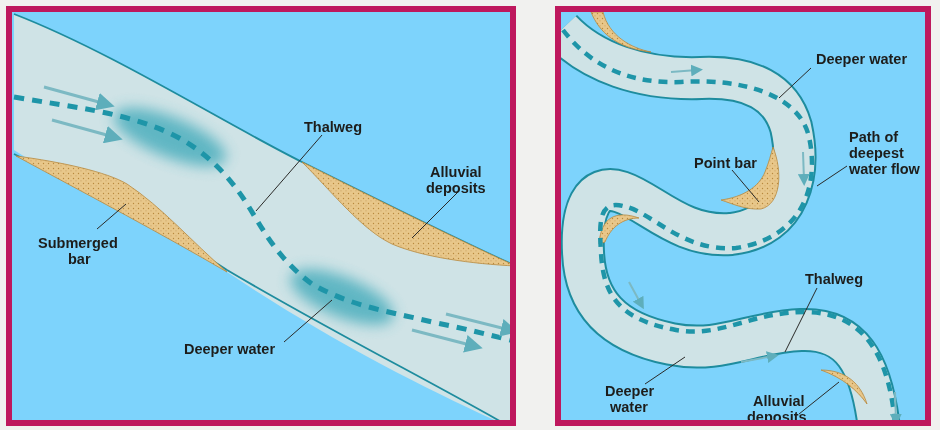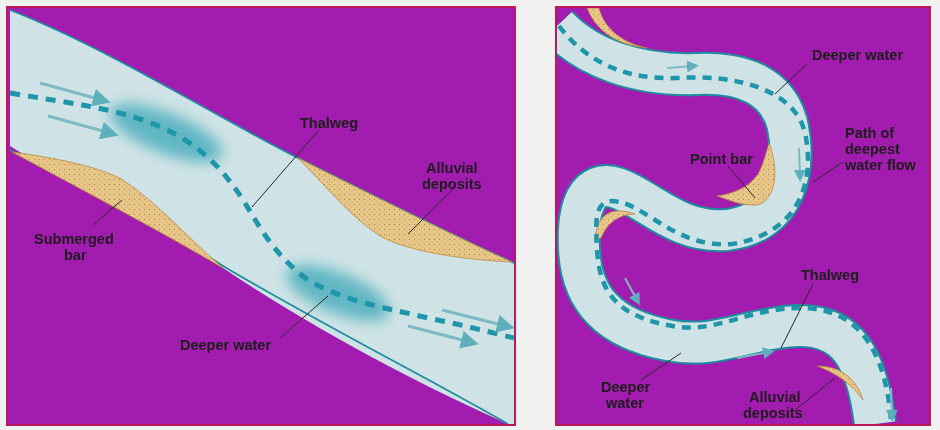--- a/index.html
+++ b/index.html
@@ -1,17 +1,17 @@
 <!DOCTYPE html>
 <html><head>
   <meta charset="utf-8">
   <style>
     html, body { margin: 0; padding: 0; background: #f1f1ef; }
     body { width: 940px; height: 430px; position: relative; overflow: hidden; font-family: "Liberation Sans", sans-serif; }
-    .panel { position: absolute; top: 6px; box-sizing: border-box; border: 2px solid #be185d; background: #a21caf; overflow: hidden; }
+    .panel { position: absolute; top: 6px; box-sizing: border-box; border: 6px solid #be185d; background: #7dd3fc; overflow: hidden; }
     #panel-left { left: 6px; width: 510px; height: 420px; }
     #panel-right { left: 555px; width: 376px; height: 420px; }
     .panel svg { position: absolute; left: 0; top: 0; }
     .label { font-family: "Liberation Sans", sans-serif; font-weight: bold; font-size: 14.5px; fill: #1d1d1b; }
   </style>
 </head>
 <body>
 
 <div class="panel" id="panel-left">
   <svg width="506" height="416" viewBox="0 0 506 416">

